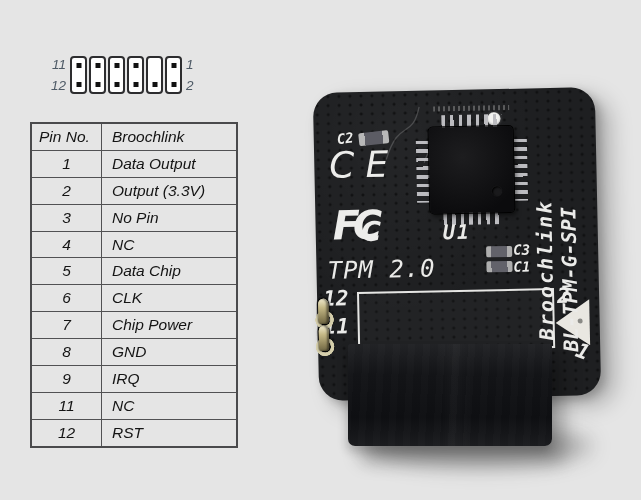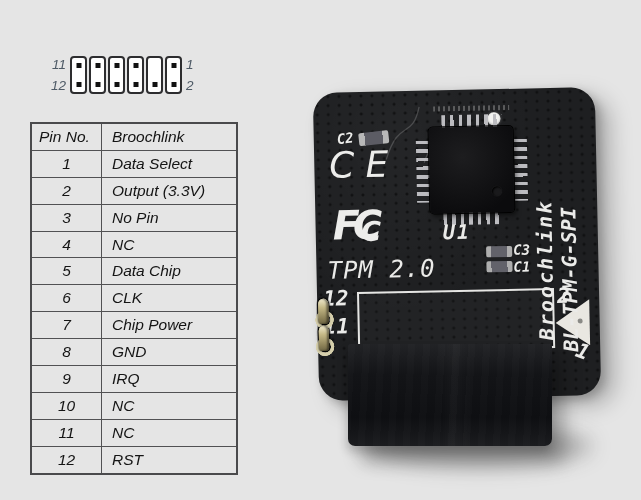--- a/index.html
+++ b/index.html
@@ -166,21 +166,21 @@
   <table class="pin-table">
     <thead>
       <tr>
         <th class="col-pin">Pin No.</th>
         <th class="col-def">Broochlink</th>
       </tr>
     </thead>
     <tbody>
       <tr>
           <td class="col-pin">1</td>
-          <td class="col-def">Data Select</td>
+          <td class="col-def">Data Output</td>
         </tr>
       <tr>
           <td class="col-pin">2</td>
           <td class="col-def">Output (3.3V)</td>
         </tr>
       <tr>
           <td class="col-pin">3</td>
           <td class="col-def">No Pin</td>
         </tr>
       <tr>
@@ -199,24 +199,20 @@
           <td class="col-pin">7</td>
           <td class="col-def">Chip Power</td>
         </tr>
       <tr>
           <td class="col-pin">8</td>
           <td class="col-def">GND</td>
         </tr>
       <tr>
           <td class="col-pin">9</td>
           <td class="col-def">IRQ</td>
-        </tr>
-      <tr>
-          <td class="col-pin">10</td>
-          <td class="col-def">NC</td>
         </tr>
       <tr>
           <td class="col-pin">11</td>
           <td class="col-def">NC</td>
         </tr>
       <tr>
           <td class="col-pin">12</td>
           <td class="col-def">RST</td>
         </tr>
     </tbody>

